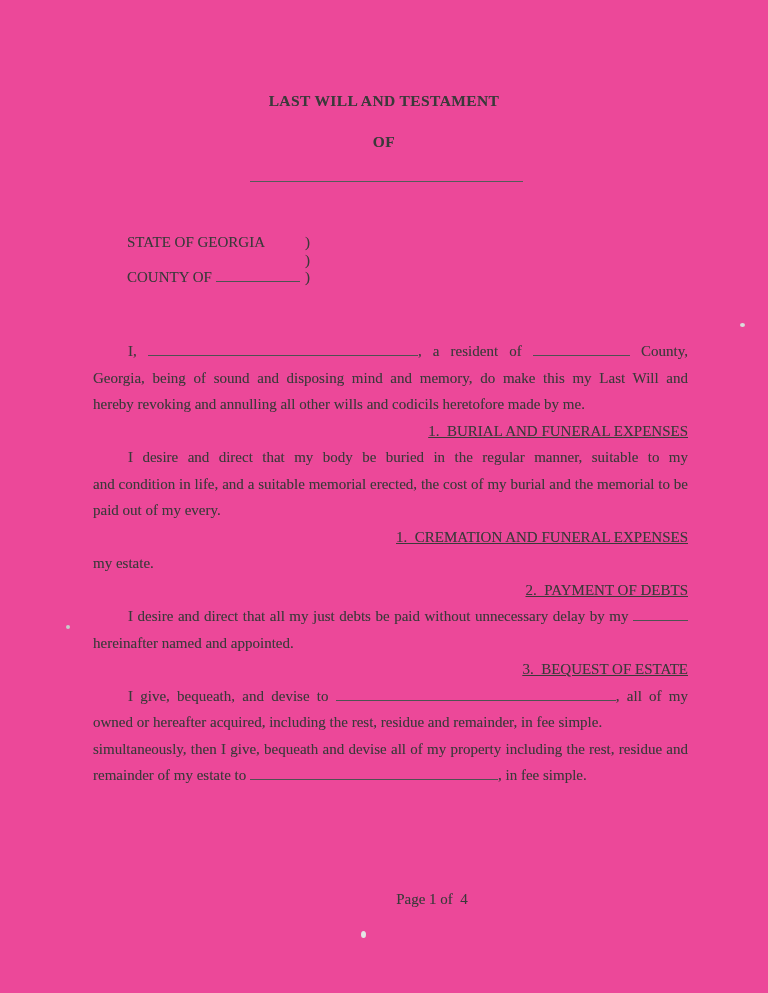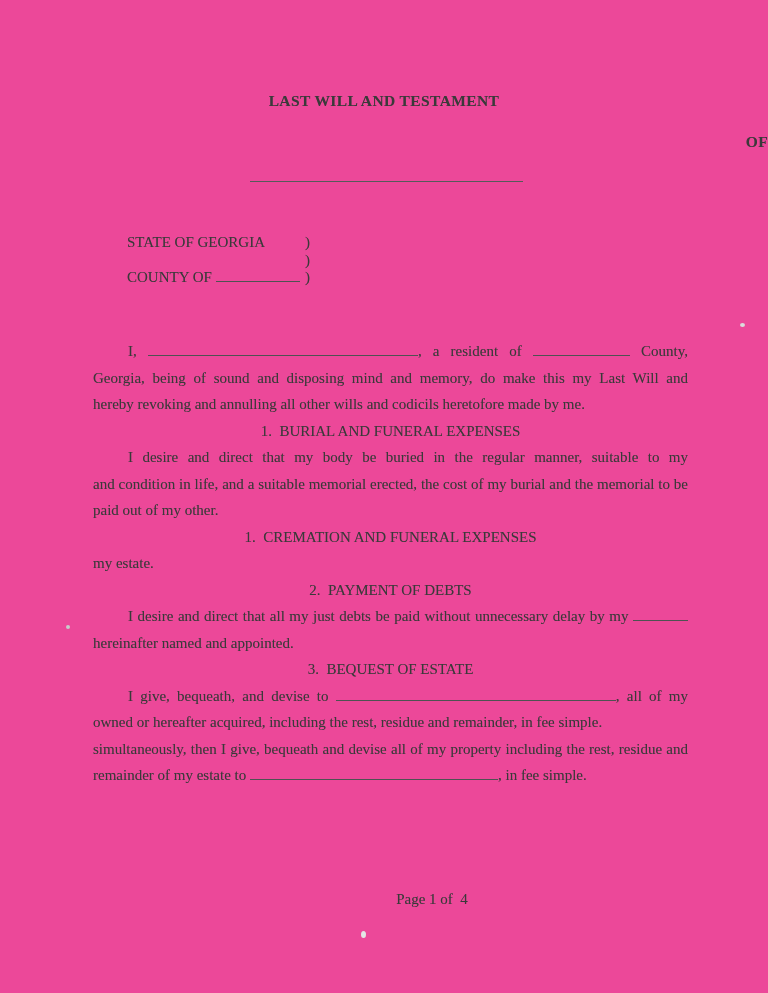--- a/index.html
+++ b/index.html
@@ -13,35 +13,35 @@
     text-shadow:0 0 .6px rgba(58,58,58,.35);
   }
   
   .doc-title{
     position:absolute;top:92px;left:0;width:100%;
     margin:0;text-align:center;
     font-size:15.5px;font-weight:bold;letter-spacing:.4px;
   }
   .doc-of{
     position:absolute;top:133px;left:0;width:100%;
-    text-align:right;font-size:15.5px;font-weight:bold;letter-spacing:.4px;
+    text-align:center;font-size:15.5px;font-weight:bold;letter-spacing:.4px;
   }
   .title-blank{
     position:absolute;top:181px;left:250px;width:273px;height:0;
     border-top:1.4px solid #565a5a;
   }
   
   .venue{position:absolute;top:234px;left:93px;width:260px;font-size:15px;margin-left:34px;}
   .venue-row{position:relative;height:17.5px;line-height:17.5px;}
   .venue-paren{position:absolute;left:178px;top:0;}
   
   .bodytext{position:absolute;top:338px;left:93px;width:595px;font-size:15px;}
   .bl{height:26.5px;line-height:26.5px;text-align:justify;overflow:hidden;}
   .bl.j::after{content:"";display:inline-block;width:100%;height:0;}
-  .bl.hc{text-align:center;}
+  .bl.hc{text-align:right;text-decoration:underline;}
   .in{text-indent:35px;}
   
   .blank{display:inline-block;border-bottom:1px solid #4e5252;height:12px;}
   .b270{width:270px;} .b97{width:97px;} .b84{width:84px;} .b55{width:55px;}
   .b280{width:280px;} .b272{width:272px;} .b248{width:248px;}
   
   .page-number{
     position:absolute;top:891px;left:0;width:100%;
     text-align:center;font-size:15px;margin-left:48px;
   }
@@ -86,21 +86,21 @@
     <div class="bl j">
       <span>Georgia, being of sound and disposing mind and memory, do make this my Last Will and Testament,</span>
     </div>
     <div class="bl">
       <span>hereby revoking and annulling all other wills and codicils heretofore made by me.</span>
     </div>
 
     <div class="bl hc">1.&nbsp; BURIAL AND FUNERAL EXPENSES</div>
     <div class="bl in j">I desire and direct that my body be buried in the regular manner, suitable to my circumstances</div>
     <div class="bl j">and condition in life, and a suitable memorial erected, the cost of my burial and the memorial to be</div>
-    <div class="bl">paid out of my other.</div>
+    <div class="bl">paid out of my every.</div>
 
     <div class="bl hc">1.&nbsp; CREMATION AND FUNERAL EXPENSES</div>
     <div class="bl">my estate.</div>
 
     <div class="bl hc">2.&nbsp; PAYMENT OF DEBTS</div>
     <div class="bl in j">
       <span>I desire and direct that all my just debts be paid without unnecessary delay by my</span>
       <span class="blank b55"></span>
     </div>
     <div class="bl">hereinafter named and appointed.</div>

